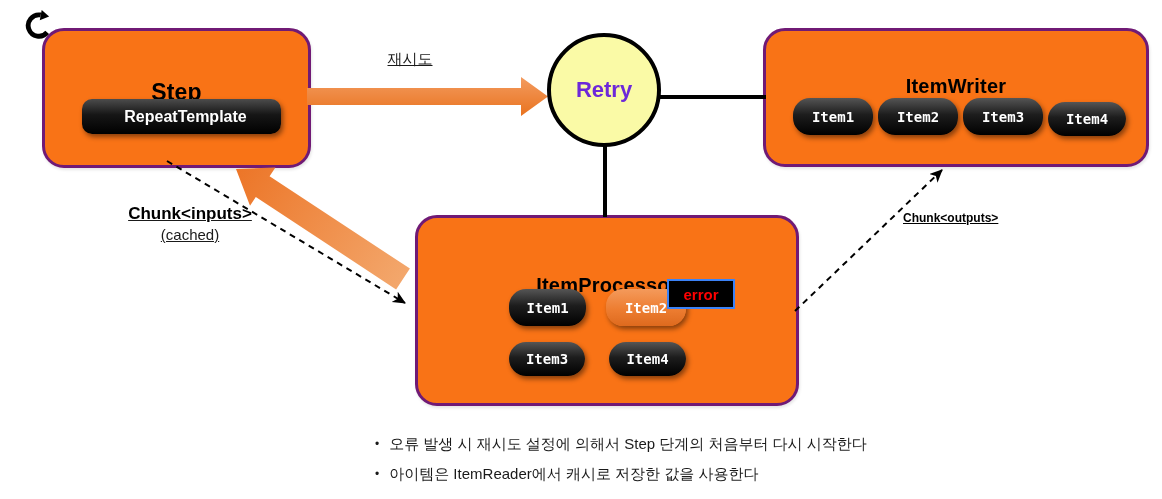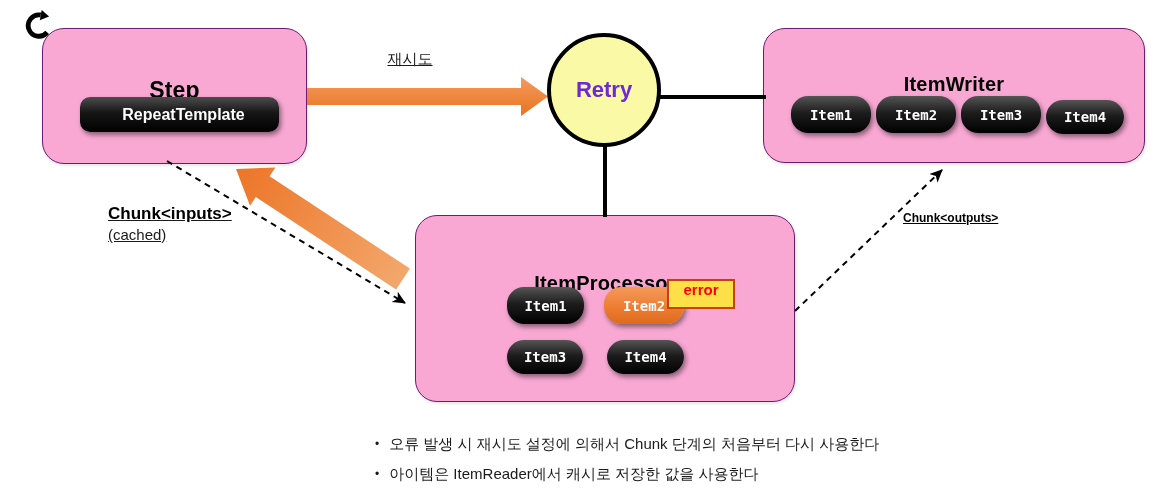--- a/index.html
+++ b/index.html
@@ -2,21 +2,21 @@
 <html><head>
 <meta charset="utf-8">
 <style>
   html,body{margin:0;padding:0;background:#ffffff;}
   .canvas{
     position:relative;width:1162px;height:499px;background:#ffffff;
     font-family:"Liberation Sans",sans-serif;overflow:hidden;
   }
   
   .gbox{
-    position:absolute;background:#f9a8d4;border:1px solid #701a75;
+    position:absolute;background:#f97316;border:3px solid #701a75;
     border-radius:22px;box-shadow:1px 2px 3px rgba(0,0,0,0.10);
     z-index:1;
   }
   .gbox .title{
     position:absolute;left:0;width:100%;text-align:center;
     font-weight:bold;color:#000;letter-spacing:0.2px;
   }
   #step-box{left:42px;top:28px;width:263px;height:134px;}
   #step-box .title{top:48px;font-size:23px;}
   #writer-box{left:763px;top:28px;width:380px;height:133px;}
@@ -59,29 +59,29 @@
   #retry{
     position:absolute;left:547px;top:33px;width:114px;height:114px;
     border-radius:50%;background:#FAFAA6;border:4px solid #000;
     box-sizing:border-box;display:flex;align-items:center;justify-content:center;
     font-weight:bold;font-size:22px;color:#6d28d9;z-index:3;
   }
 
   
   #error-badge{
     position:absolute;left:667px;top:279px;width:68px;height:30px;
-    background:#fde047;border:2px solid #c2410c;box-sizing:border-box;
-    display:flex;justify-content:center;
+    background:#000000;border:2px solid #3b82f6;box-sizing:border-box;
+    display:flex;align-items:center;justify-content:center;
     color:#FF0000;font-weight:bold;font-size:15px;z-index:5;
   }
 
   
   .lbl{position:absolute;color:#1a1a1a;z-index:3;text-decoration:underline;}
   #retry-arrow-label{left:368px;top:50px;width:84px;text-align:center;font-size:15px;}
-  #chunk-inputs-label{left:108px;top:204px;width:164px;}
+  #chunk-inputs-label{left:108px;top:204px;width:164px;text-align:center;}
   #chunk-inputs-label .l1{font-weight:bold;font-size:17px;color:#000;}
   #chunk-inputs-label .l2{font-size:15px;margin-top:2px;}
   #chunk-outputs-label{left:903px;top:211px;font-weight:bold;font-size:12px;color:#000;}
 
   
   #notes{position:absolute;left:375px;top:435px;z-index:3;font-size:15px;color:#1a1a1a;}
   .note-line{display:flex;align-items:flex-start;margin-bottom:12px;line-height:18px;}
   .note-line .dot{font-size:12px;margin-right:10px;line-height:18px;}
 
   
@@ -160,21 +160,21 @@
   <div class="lbl" id="chunk-inputs-label">
     <div class="l1">Chunk&lt;inputs&gt;</div>
     <div class="l2">(cached)</div>
   </div>
 
   <div class="lbl" id="chunk-outputs-label">Chunk&lt;outputs&gt;</div>
 
   <div id="notes">
     <div class="note-line">
       <span class="dot">•</span>
-      <span>오류 발생 시 재시도 설정에 의해서 Chunk 단계의 처음부터 다시 사용한다</span>
+      <span>오류 발생 시 재시도 설정에 의해서 Step 단계의 처음부터 다시 시작한다</span>
     </div>
     <div class="note-line">
       <span class="dot">•</span>
       <span>아이템은 ItemReader에서 캐시로 저장한 값을 사용한다</span>
     </div>
   </div>
 
 </div>
 
 </body></html>

